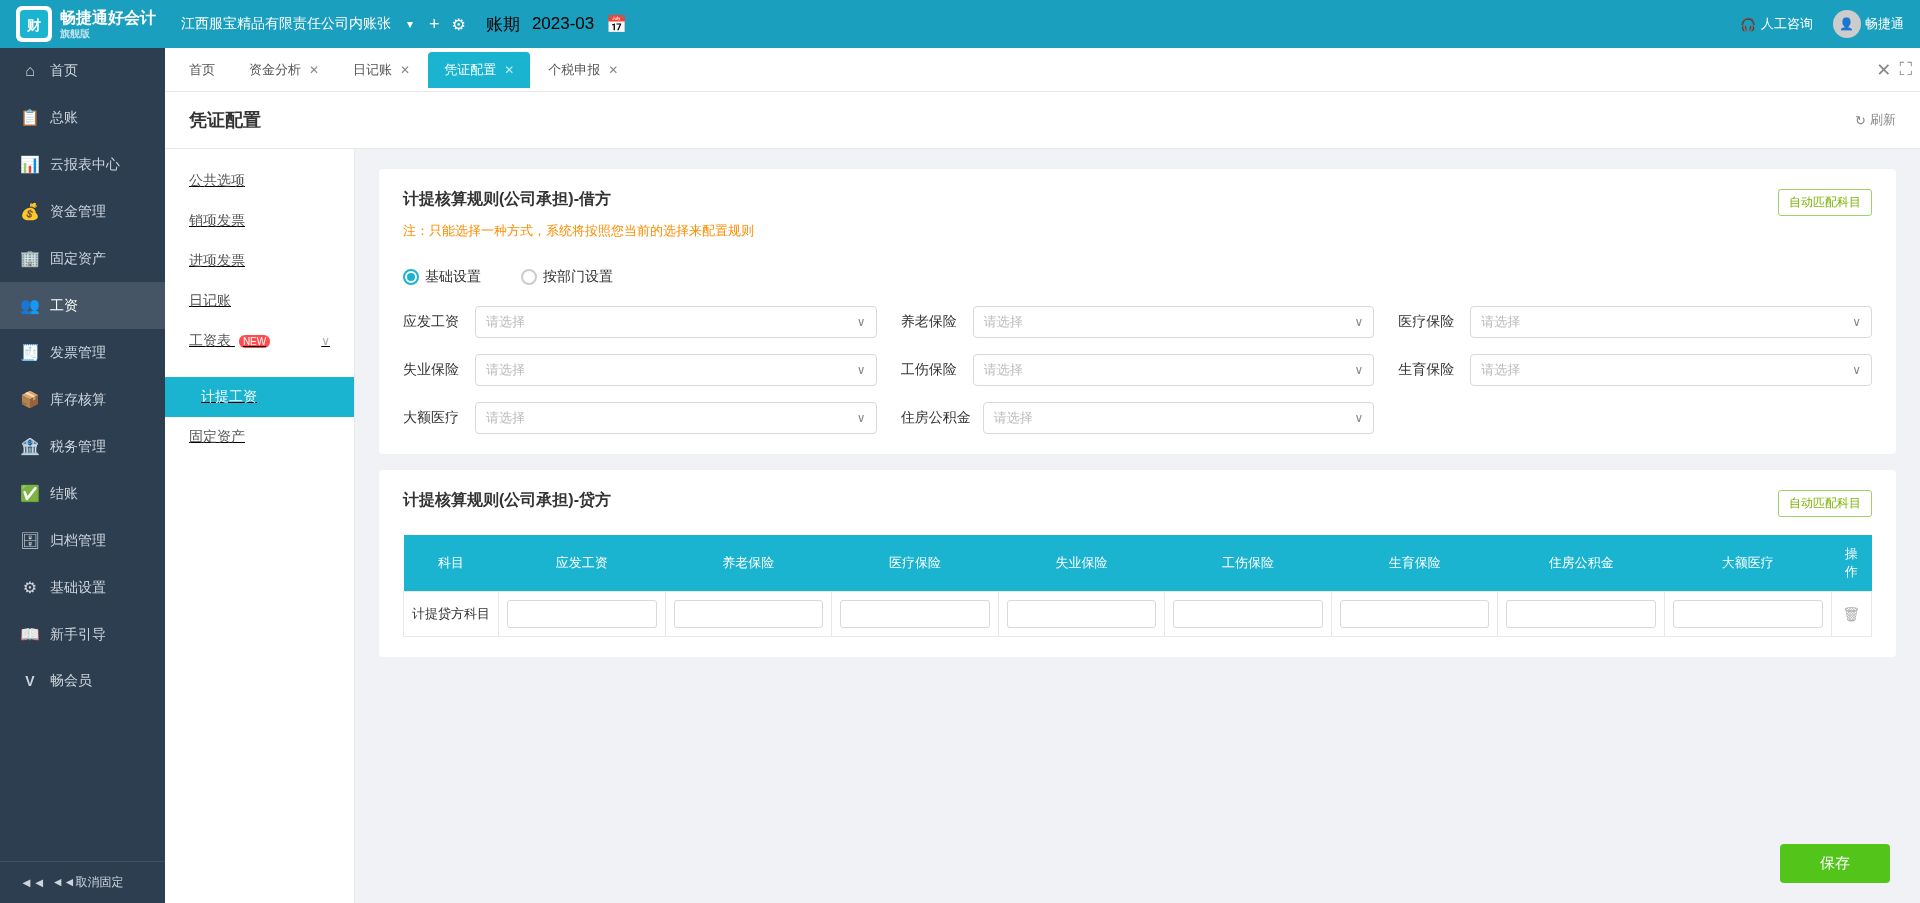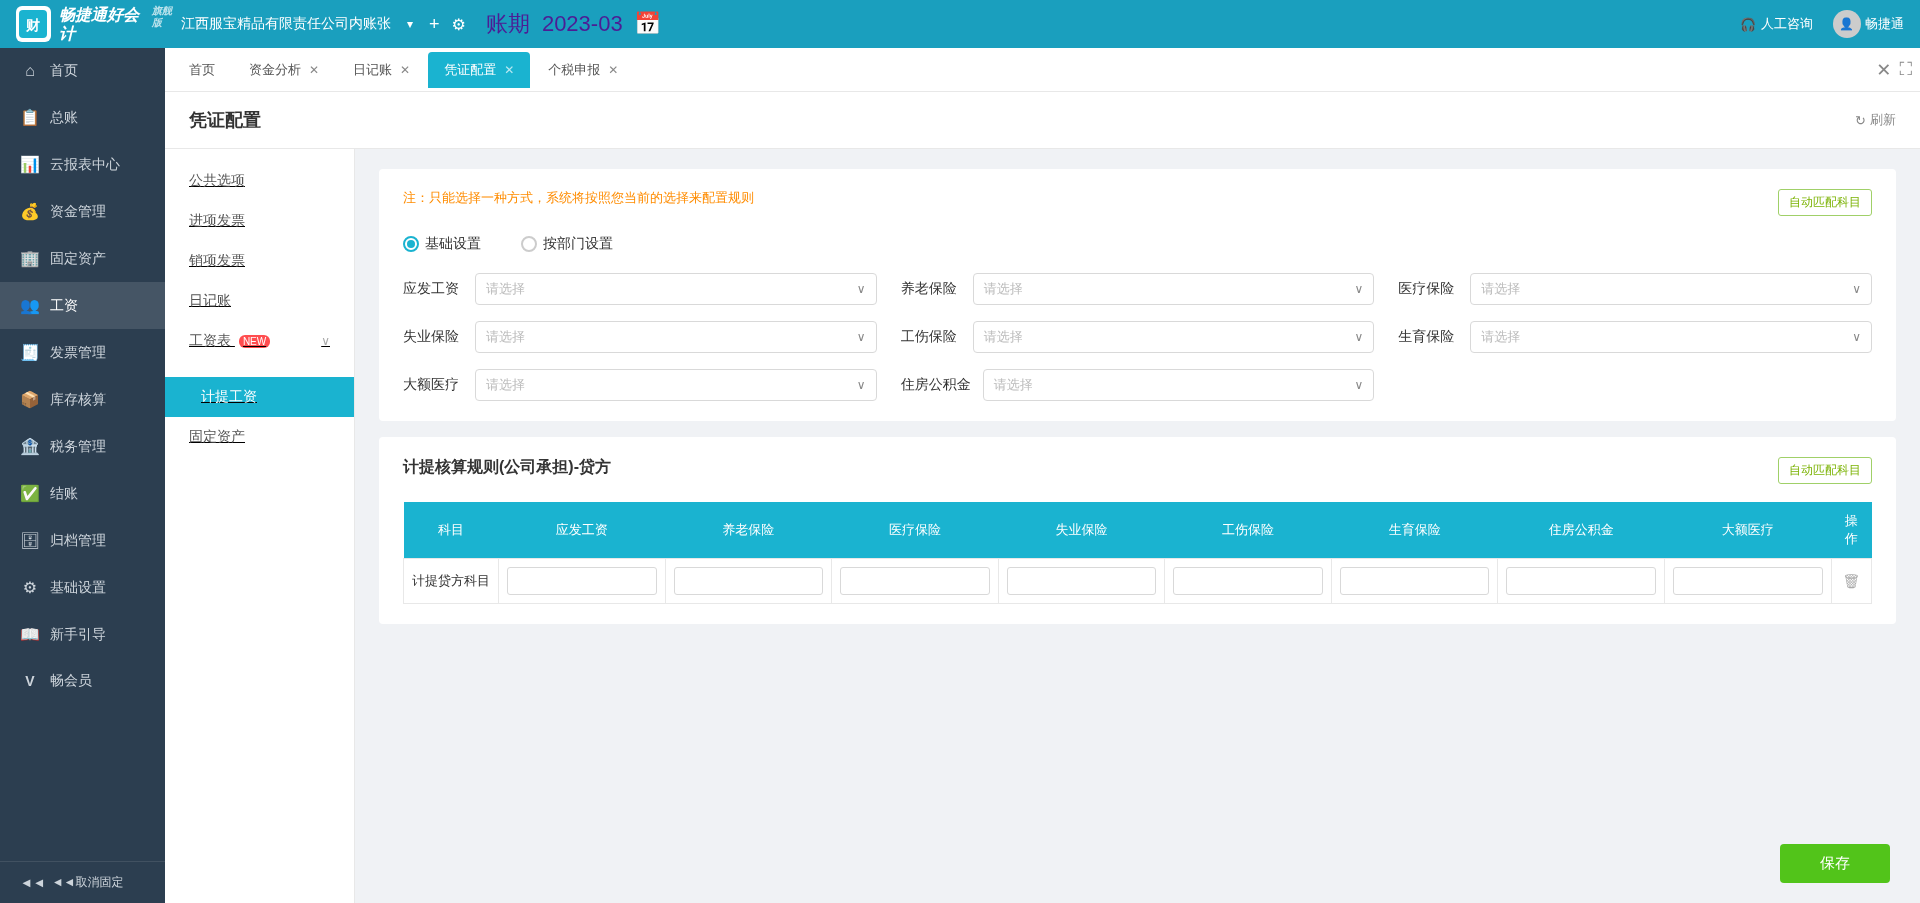--- a/index.html
+++ b/index.html
@@ -26,36 +26,36 @@
     .logo-icon {
       width: 36px;
       height: 36px;
       background: white;
       border-radius: 6px;
       display: flex;
       align-items: center;
       justify-content: center;
     }
     .logo-icon svg { width: 28px; height: 28px; }
-    .logo-text { display: flex; flex-direction: row; line-height: 1.2; font-style: italic; }
+    .logo-text { display: flex; flex-direction: column; line-height: 1.2; }
     .top-bar-company {
       display: flex;
       align-items: center;
       gap: 16px;
       color: white;
       font-size: 14px;
     }
     .dropdown-arrow { color: white; font-size: 12px; cursor: pointer; }
     .top-bar-actions {
       display: flex;
       align-items: center;
       gap: 12px;
       margin-left: 16px;
     }
-    .top-bar-actions span { color: #4c1d95; font-size: 22px; cursor: pointer; }
+    .top-bar-actions span { color: #000000; font-size: 17px; cursor: pointer; }
     .period-label { color: white; font-size: 13px; margin-left: 8px; }
     .period-value { color: white; font-size: 13px; }
     .calendar-icon { color: white; font-size: 16px; cursor: pointer; }
     .top-bar-right {
       margin-left: auto;
       display: flex;
       align-items: center;
       gap: 20px;
       color: white;
       font-size: 13px;
@@ -519,39 +519,40 @@
       <div class="refresh-btn">
         <span>↻</span>
         <span>刷新</span>
       </div>
     </div>
 
     <div class="page-body">
 
       <div class="left-nav">
         <div class="left-nav-item">公共选项</div>
+        <div class="left-nav-item">销项发票</div>
         <div class="left-nav-item">进项发票</div>
-        <div class="left-nav-item">销项发票</div>
         <div class="left-nav-item">日记账</div>
         <div class="left-nav-group">
           <span>
             工资表
             <span class="new-badge">NEW</span>
           </span>
           <span style="color:#aaa;font-size:12px;">∨</span>
         </div>
         <div class="left-nav-item active" style="padding-left:36px;margin-top:16px;">计提工资</div>
         <div class="left-nav-item">固定资产</div>
       </div>
 
       <div class="config-main">
 
         <div class="section-card">
           <div class="section-header">
             <div>
+              <div class="section-title">计提核算规则(公司承担)-借方</div>
               <div class="section-note">注：只能选择一种方式，系统将按照您当前的选择来配置规则</div>
             </div>
             <button class="auto-match-btn">自动匹配科目</button>
           </div>
 
           <div class="radio-group">
             <div class="radio-item">
               <div class="radio-circle checked"></div>
               <span>基础设置</span>
             </div>

